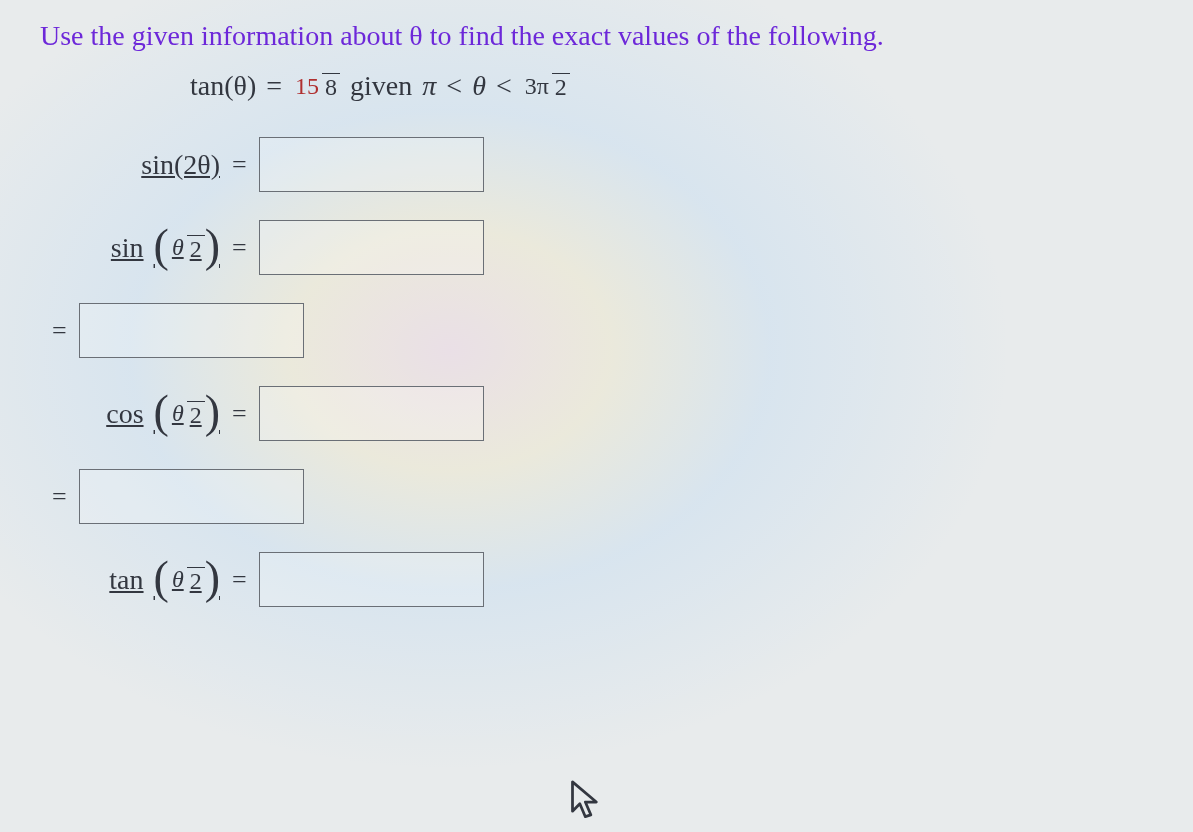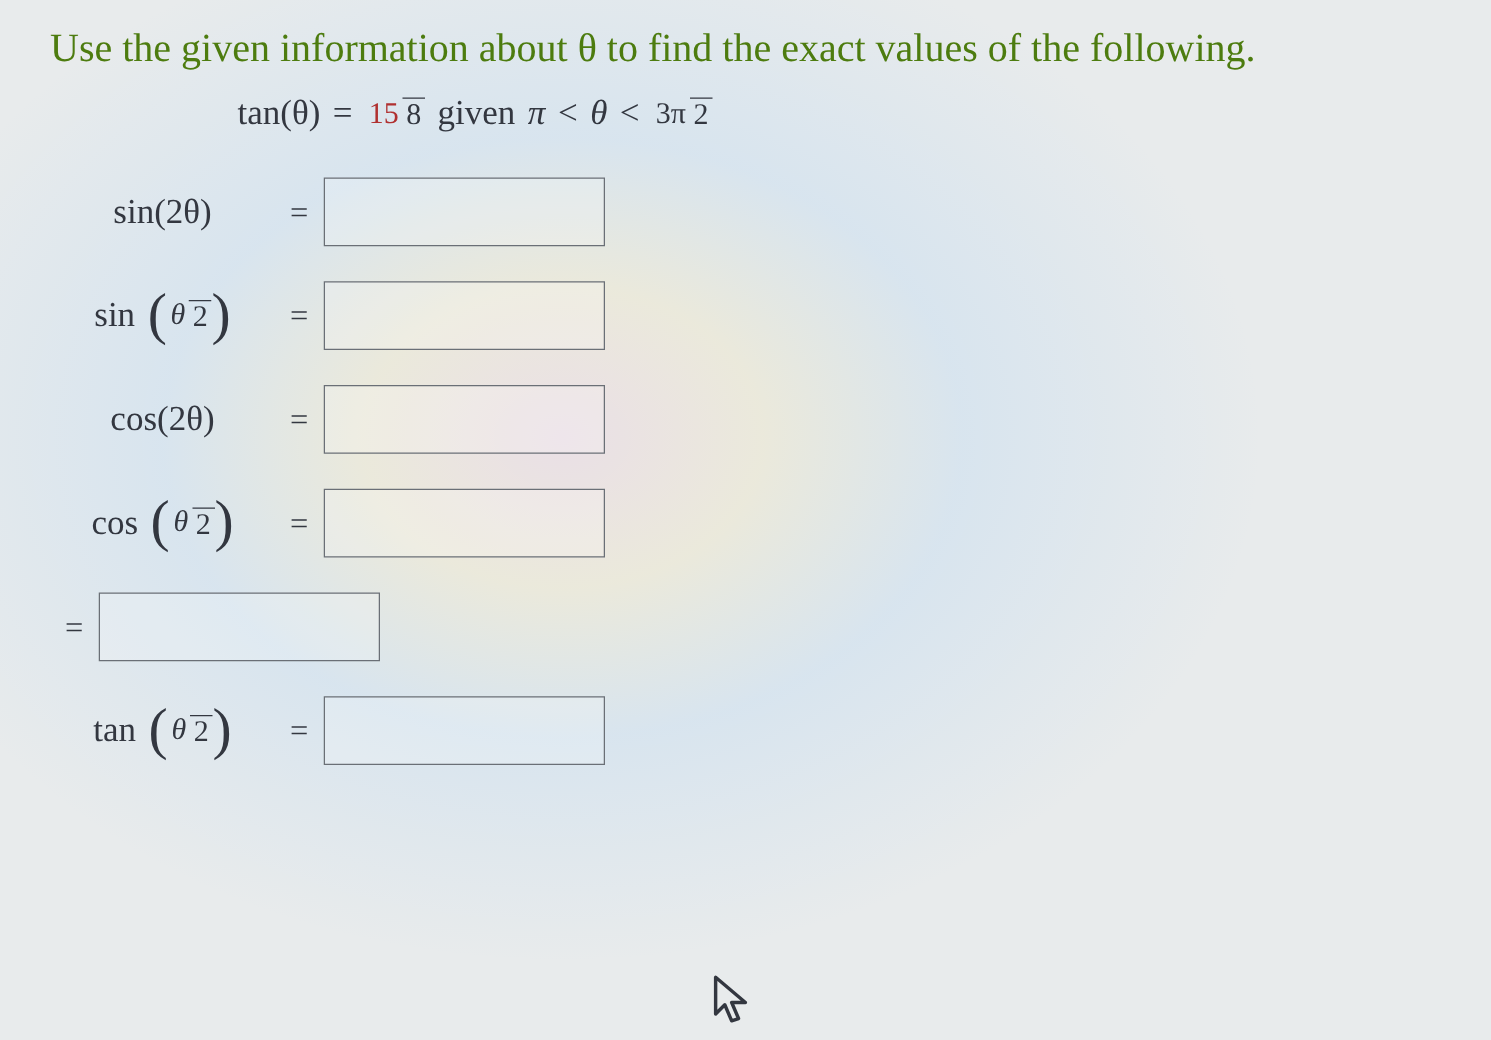--- a/index.html
+++ b/index.html
@@ -25,22 +25,22 @@
         rgba(255,255,255,0) 70%);
     pointer-events: none;
     z-index: 0;
   }
   .content {
     position: relative;
     z-index: 1;
     padding: 20px 40px;
   }
   .instruction {
-    font-size: 32px;
-    color: #4d7c0f;
+    font-size: 28px;
+    color: #6d28d9;
     margin-bottom: 18px;
   }
   .given {
     font-size: 28px;
     margin-left: 150px;
     margin-bottom: 35px;
     display: flex;
     align-items: center;
     gap: 10px;
   }
@@ -48,22 +48,23 @@
     display: flex;
     align-items: center;
     margin-bottom: 28px;
   }
   .label {
     width: 180px;
     text-align: right;
     font-size: 28px;
     display: flex;
     align-items: center;
-    justify-content: center;
+    justify-content: flex-end;
     gap: 10px;
+    text-decoration: underline;
   }
   .eq { margin: 0 12px; font-size: 26px; }
   .answer-box {
     width: 225px;
     height: 55px;
     border: 1px solid #6a6f76;
     background: rgba(255,255,255,0.2);
     font-size: 22px;
     padding: 4px 8px;
   }
@@ -133,23 +134,20 @@
             <span class="frac">
               <span class="num ital">θ</span>
               <span class="den">2</span>
             </span>
           </span>
         </div>
         <span class="eq">=</span>
         <input type="text" class="answer-box" style="">
       </div>
       <div class="row">
-        <div class="label">
-          <span>cos(2θ)</span>
-        </div>
         <span class="eq">=</span>
         <input type="text" class="answer-box" style="">
       </div>
       <div class="row">
         <div class="label">
           <span>cos</span>
           <span class="paren">
             <span class="frac">
               <span class="num ital">θ</span>
               <span class="den">2</span>

